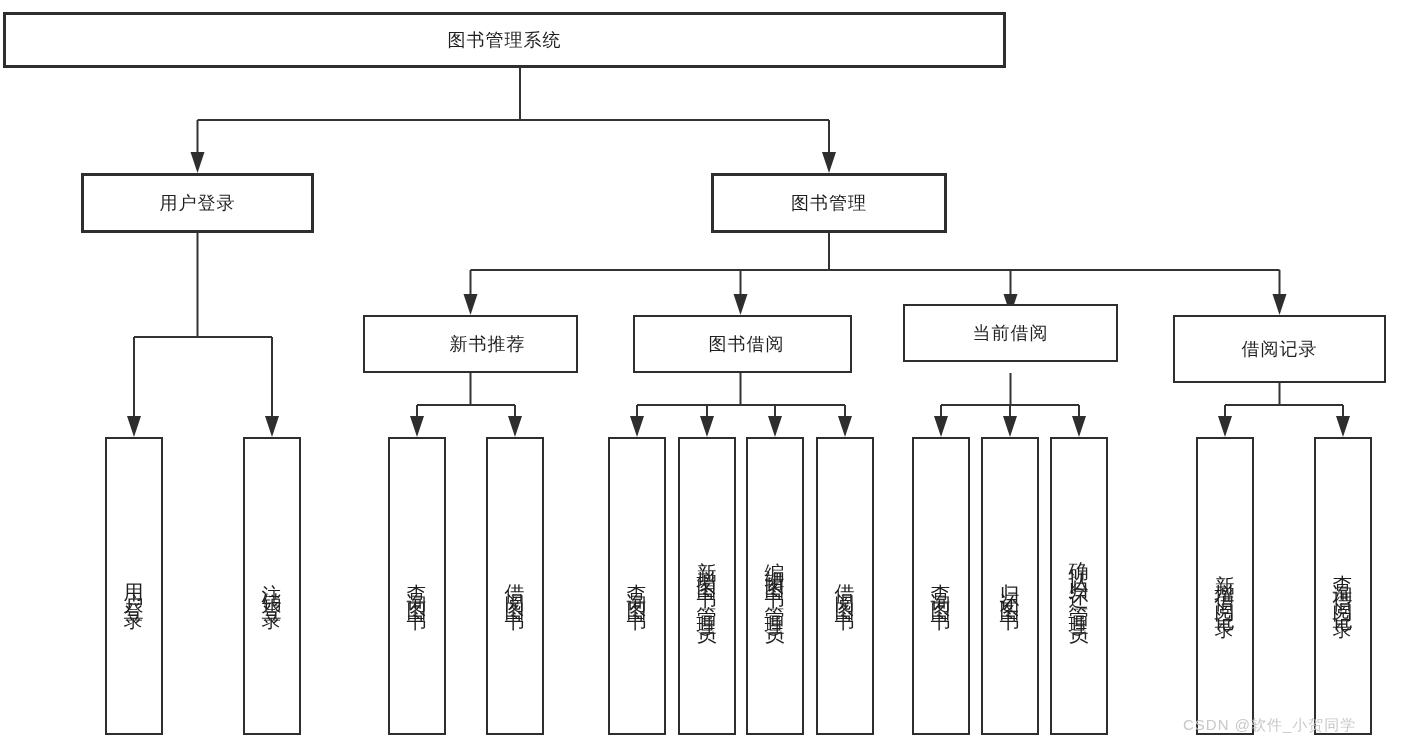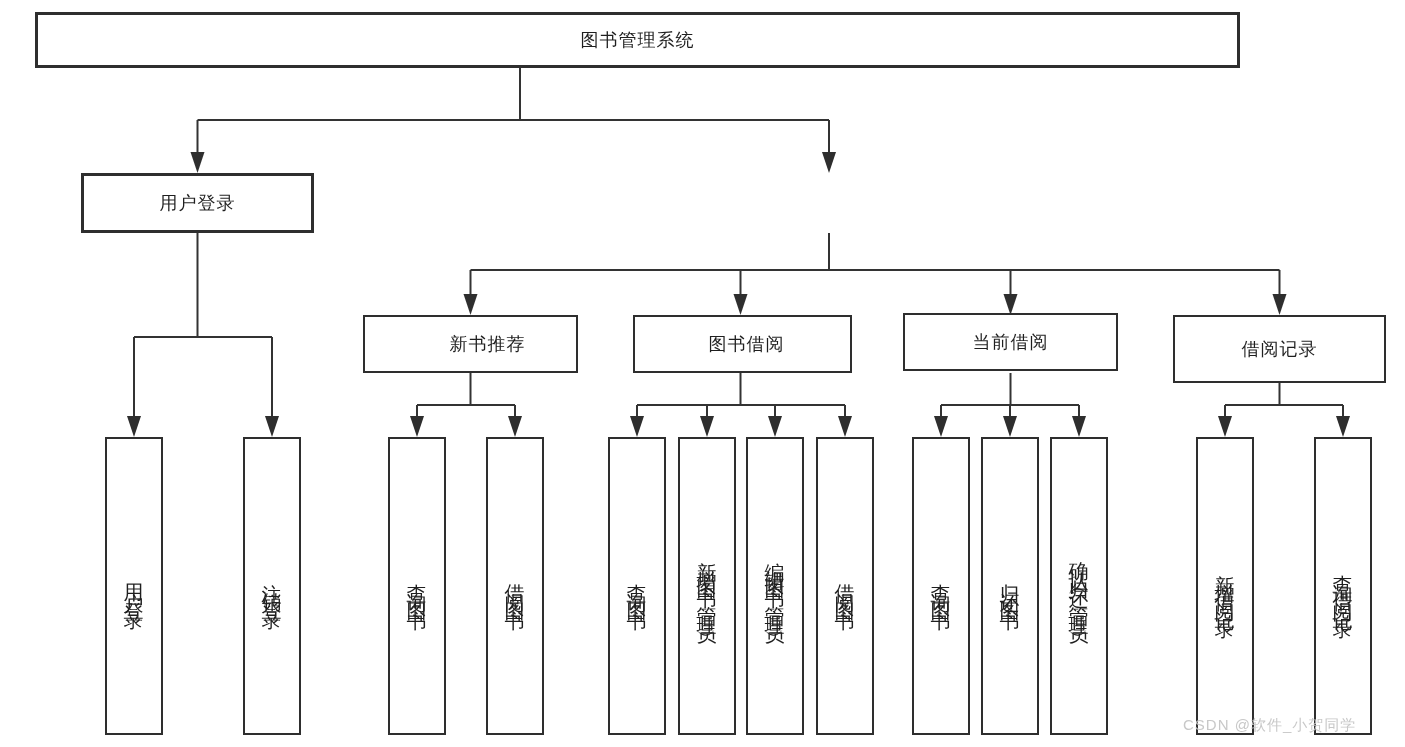--- a/index.html
+++ b/index.html
@@ -33,21 +33,21 @@
     align-items: center;
     justify-content: center;
     text-align: center;
     z-index: 2;
   }
   .hnode {
     font-size: 18px;
     letter-spacing: 1px;
   }
   .root {
-    left: 35px; top: 12px; width: 1205px; height: 56px;
+    left: 3px; top: 12px; width: 1003px; height: 56px;
     border-width: 3px;
   }
   .vnode {
     top: 437px;
     width: 58px;
     height: 298px;
     writing-mode: vertical-rl;
     text-orientation: mixed;
     font-size: 20px;
     letter-spacing: 9px;
@@ -134,24 +134,25 @@
       <polygon points="1003,416 1017,416 1010,437"></polygon>
       <polygon points="1072,416 1086,416 1079,437"></polygon>
       <polygon points="1218,416 1232,416 1225,437"></polygon>
       <polygon points="1336,416 1350,416 1343,437"></polygon>
     </g>
   </svg>
 
   <div class="node hnode root">图书管理系统</div>
 
   <div class="node hnode" style="left:81px; top:173px; width:233px; height:60px; border-width:3px;">用户登录</div>
+  <div class="node hnode" style="left:711px; top:173px; width:236px; height:60px; border-width:3px;">图书管理</div>
 
   <div class="node hnode" style="left:363px; top:315px; width:215px; height:58px;padding-left:34px;">新书推荐</div>
   <div class="node hnode" style="left:633px; top:315px; width:219px; height:58px;padding-left:8px;">图书借阅</div>
-  <div class="node hnode" style="left:903px; top:313px; width:215px; height:58px;">当前借阅</div>
+  <div class="node hnode" style="left:903px; top:304px; width:215px; height:58px;">当前借阅</div>
   <div class="node hnode" style="left:1173px; top:315px; width:213px; height:68px;">借阅记录</div>
 
   <div class="node vnode" style="left:105px;">用户登录</div>
   <div class="node vnode" style="left:243px;">注销登录</div>
 
   <div class="node vnode" style="left:388px;">查询图书</div>
   <div class="node vnode" style="left:486px;">借阅图书</div>
 
   <div class="node vnode" style="left:608px;">查询图书</div>
   <div class="node vnode" style="left:678px;">新增图书（管理员）</div>

